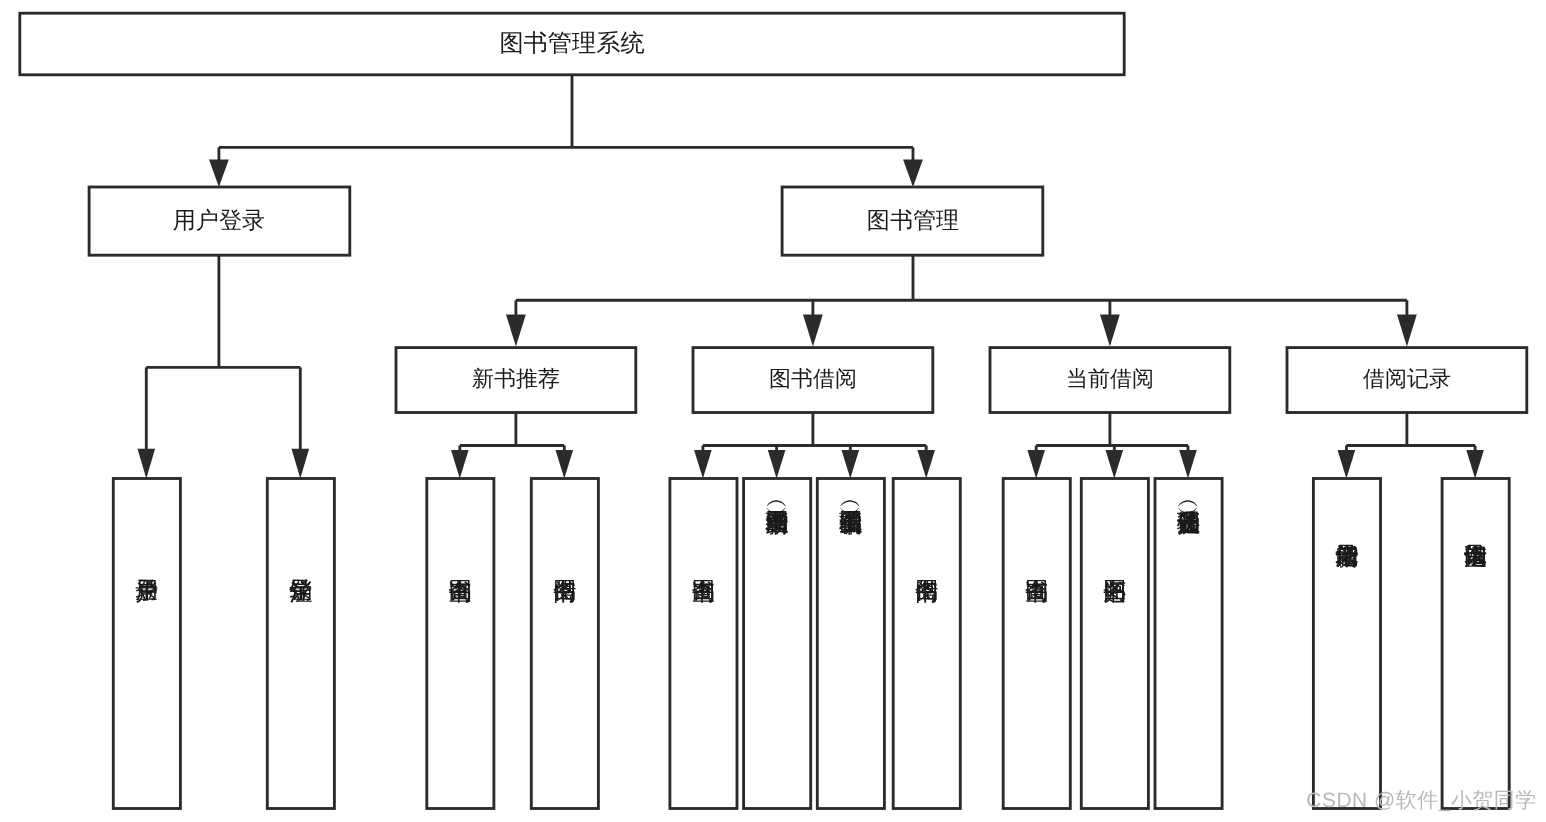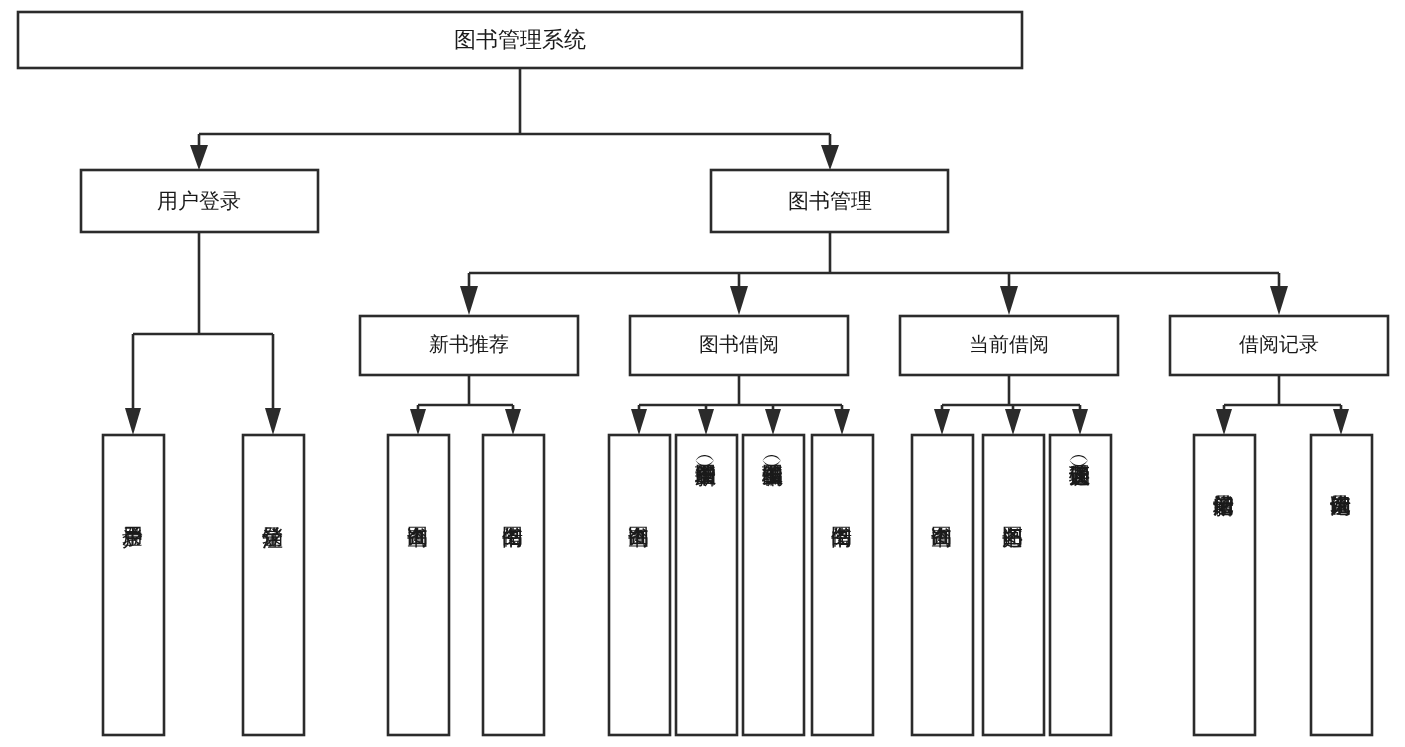--- a/index.html
+++ b/index.html
@@ -229,14 +229,15 @@
       <text class="vlabel" x="1224" y="478" style="writing-mode:vertical-rl; text-orientation:upright;">新增借阅记录</text>
     </g>
 
     <g>
       <rect class="node-rect" x="1311" y="435" width="61" height="300"></rect>
       <text class="vlabel" x="1341" y="478" style="writing-mode:vertical-rl; text-orientation:upright;">查询借阅记录</text>
     </g>
 
   </svg>
 
+  <div class="watermark">CSDN @软件_小贺同学</div>
 
 </div>
 
 </body></html>

